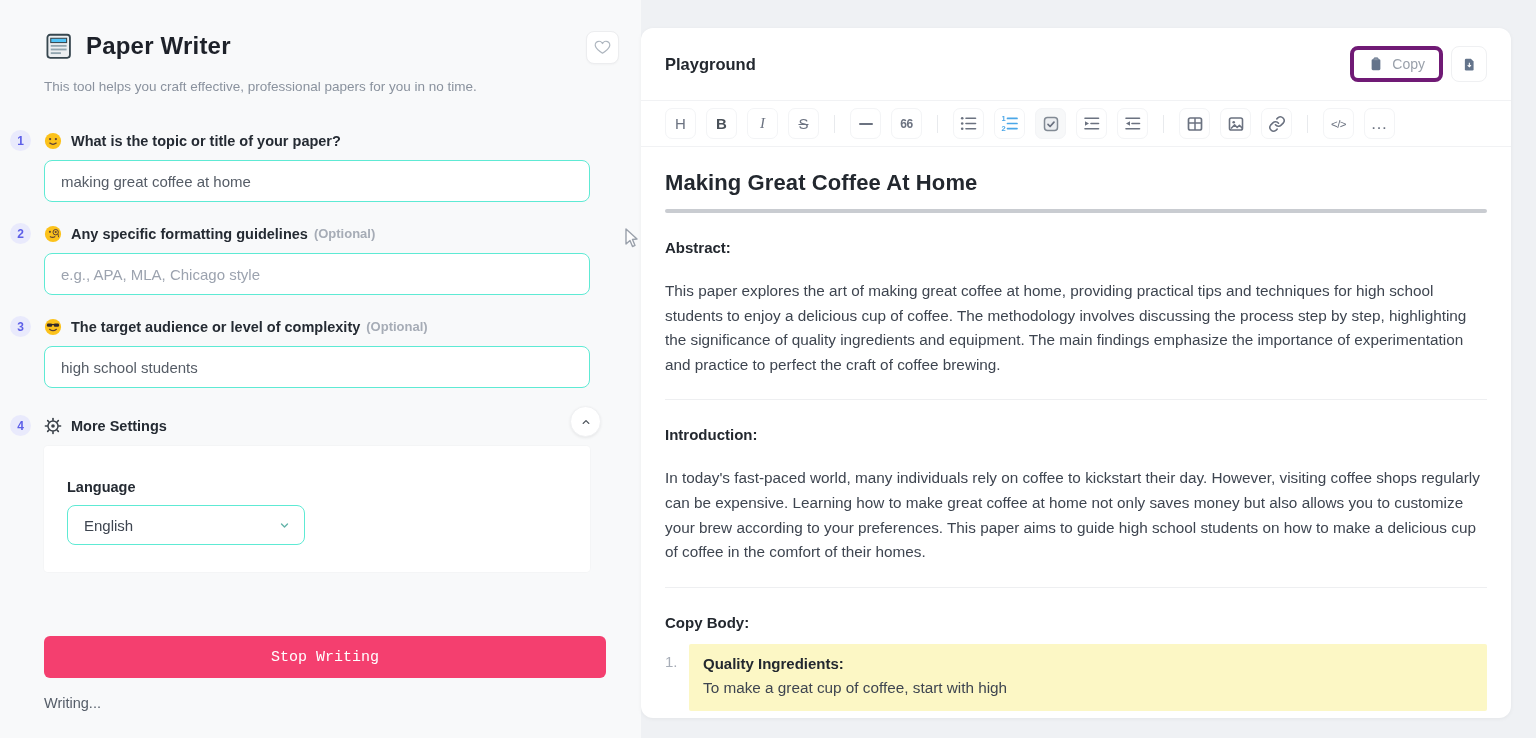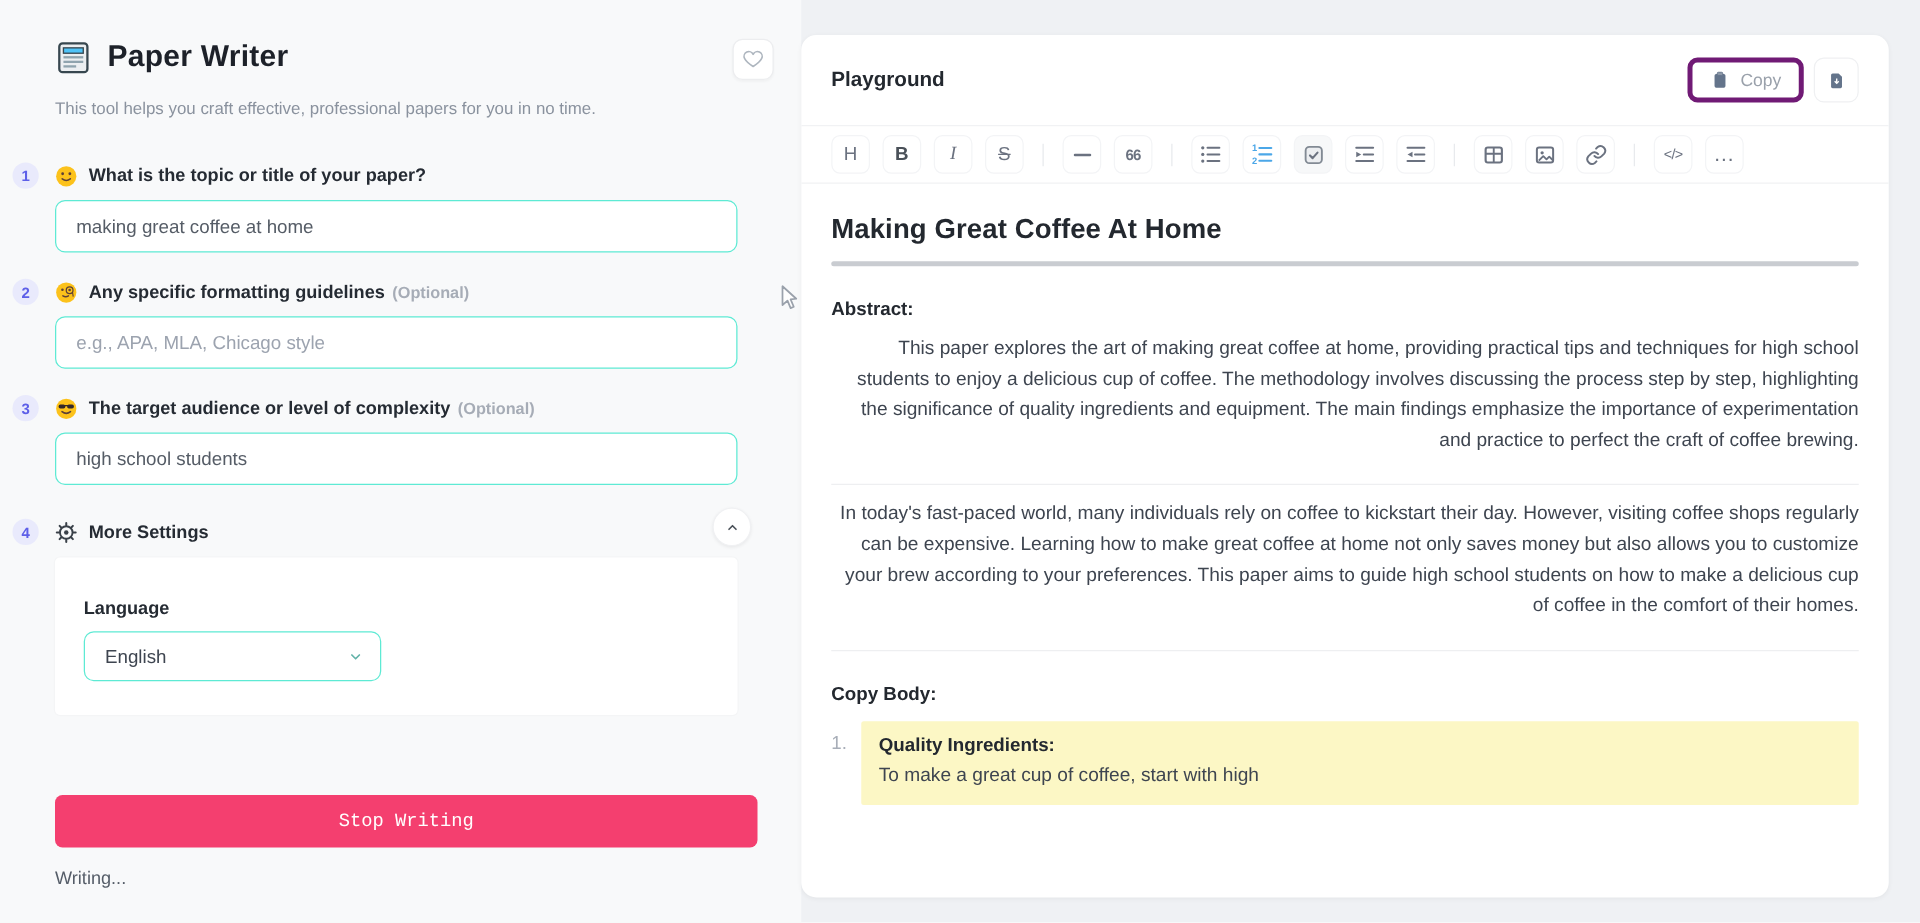--- a/index.html
+++ b/index.html
@@ -95,21 +95,21 @@
   .tb-btn.strike-glyph { text-decoration:line-through; }
   .tb-btn.quote-glyph { font-size:12px; font-weight:bold; letter-spacing:-.5px; }
   .tb-btn.code-glyph { font-size:11.5px; letter-spacing:-.5px; }
   .tb-btn.more-glyph { font-size:17px; letter-spacing:1px; }
   .tb-hr-glyph { width:14px; height:2px; background:#6B7280; border-radius:1px; }
   .tb-divider { width:1px; height:18px; background:#E8EAED; margin:0 5px; }
   .pg-content { padding:16px 24px 0; }
   .doc-title { font-size:22px; font-weight:800; color:#23282F; margin-top:7px; letter-spacing:.1px; }
   .doc-rule { height:4px; background:#C9CCD1; border-radius:2px; margin-top:13px; }
   .sec-heading { font-size:15px; font-weight:bold; color:#23282F; margin-top:26px; }
-  .sec-body { font-size:15.3px; color:#3E4550; line-height:24.6px; margin-top:11px;text-align:right; }
+  .sec-body { font-size:15.3px; color:#3E4550; line-height:24.6px; margin-top:23px; }
   .sec-divider { height:1px; background:#EEEFF1; margin-top:22px; }
   .ol-item { display:flex; margin-top:13px; }
   .ol-num { width:24px; flex:0 0 24px; font-size:15px; color:#A8AEB8; padding-top:9px; }
   .ol-highlight { flex:1; background:#FCF7C5; border-radius:2px; padding:8px 14px 11px; }
   .ol-title { font-size:15px; font-weight:bold; color:#23282F; line-height:24px; }
   .ol-text { font-size:15.3px; color:#3E4550; line-height:24px; }
   .mouse-cursor { position:absolute; left:622px; top:227px; z-index:50; pointer-events:none; }
 </style>
 </head>
 <body>
@@ -362,20 +362,21 @@
   </div>
 
   <div class="pg-content">
     <div class="doc-title">Making Great Coffee At Home</div>
     <div class="doc-rule"></div>
 
     <div class="sec-heading">Abstract:</div>
     <div class="sec-body">This paper explores the art of making great coffee at home, providing practical tips and techniques for high school students to enjoy a delicious cup of coffee. The methodology involves discussing the process step by step, highlighting the significance of quality ingredients and equipment. The main findings emphasize the importance of experimentation and practice to perfect the craft of coffee brewing.</div>
     <div class="sec-divider"></div>
 
+    <div class="sec-heading">Introduction:</div>
     <div class="sec-body">In today's fast-paced world, many individuals rely on coffee to kickstart their day. However, visiting coffee shops regularly can be expensive. Learning how to make great coffee at home not only saves money but also allows you to customize your brew according to your preferences. This paper aims to guide high school students on how to make a delicious cup of coffee in the comfort of their homes.</div>
     <div class="sec-divider"></div>
 
     <div class="sec-heading">Copy Body:</div>
     <div class="ol-item">
       <span class="ol-num">1.</span>
       <div class="ol-highlight">
         <div class="ol-title">Quality Ingredients:</div>
         <div class="ol-text">To make a great cup of coffee, start with high</div>
       </div>

